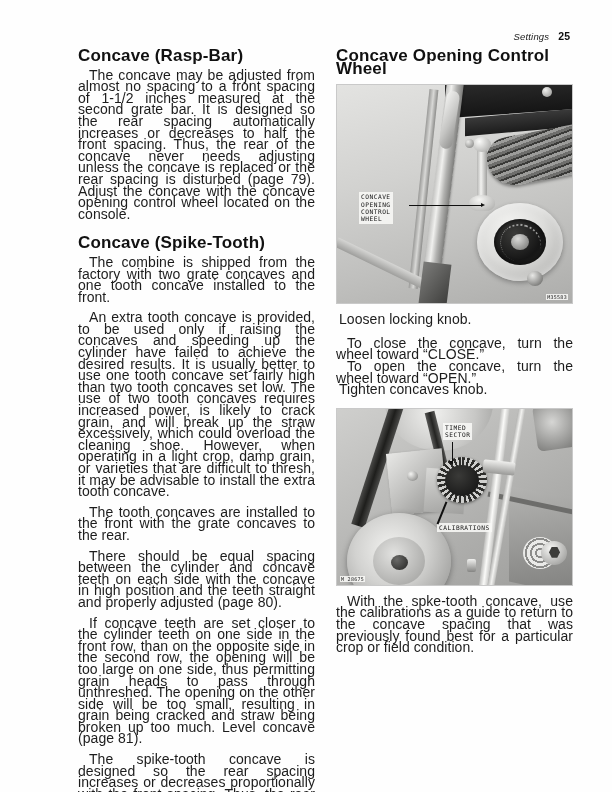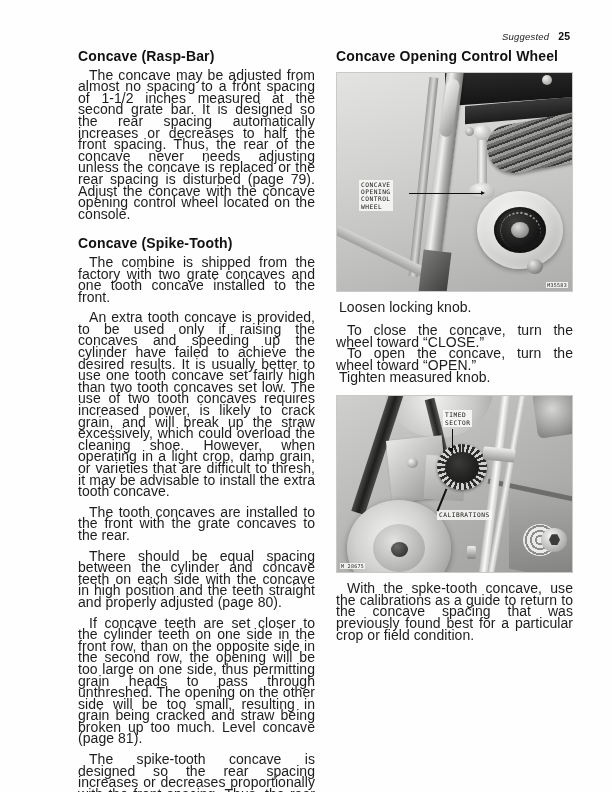--- a/index.html
+++ b/index.html
@@ -45,21 +45,21 @@
   
   .col {
     position: absolute;
     top: 50px;
     width: 237px;
   }
   .col-left  { left: 78px; }
   .col-right { left: 336px; }
 
   h2.sub {
-    font-size: 14px;
+    font-size: 17px;
     font-weight: bold;
     letter-spacing: .15px;
     margin: 0 0 7px 0;
     line-height: 12.6px;
     color: #111;
   }
   h2.sub.spaced { margin-top: 17px; }
   h2.sub .l2 { display: block; }
 
   p.body {
@@ -445,21 +445,21 @@
     background: rgba(250,250,248,.85);
     padding: 0 1px;
   }
 </style>
 </head>
 <body>
 
 <div class="page">
 
   <div class="header">
-    <span class="sect">Suggested</span>
+    <span class="sect">Settings</span>
     <span class="pageno">25</span>
   </div>
 
   <div class="col col-left">
 
     <h2 class="sub">Concave  (Rasp-Bar)</h2>
     <p class="body">The concave may be adjusted from almost no spacing to a front spacing of 1-1/2 inches measured at the second grate bar. It is designed so the rear spacing automatically increases or decreases to half the front spacing. Thus, the rear of the concave never needs adjusting unless the concave is replaced or the rear spacing is disturbed (page 79). Adjust the concave with the concave opening control wheel located on the console.</p>
 
     <h2 class="sub spaced">Concave  (Spike-Tooth)</h2>
     <p class="body">The combine is shipped from the factory with two grate concaves and one tooth concave installed to the front.</p>
@@ -504,21 +504,21 @@
 WHEEL</div>
       <div class="leader" style="left:72px; top:120px; width:74px;"></div>
       <div class="arrowhead" style="left:144px; top:118px;"></div>
 
       <div class="figcode" style="right:4px; bottom:3px;">M35583</div>
     </div>
 
     <p class="body noindent tight" style="text-indent:3px; margin-bottom:12px;">Loosen locking knob.</p>
     <p class="body tight" style="margin-bottom:0;">To close the concave, turn the wheel toward “CLOSE.”</p>
     <p class="body tight" style="margin-bottom:0;">To open the concave, turn the wheel toward “OPEN.”</p>
-    <p class="body" style="text-indent:3px;">Tighten measured knob.</p>
+    <p class="body" style="text-indent:3px;">Tighten concaves knob.</p>
 
     <div class="photo photo-2">
       <div class="p2-bg"></div>
       <div class="p2-pulley-top"></div>
       <div class="p2-belt"></div>
       <div class="p2-belt2"></div>
       <div class="p2-bracket"></div>
       <div class="p2-bracket2"></div>
       <div class="p2-bracket-bolt"></div>
       <div class="p2-gear"></div>

